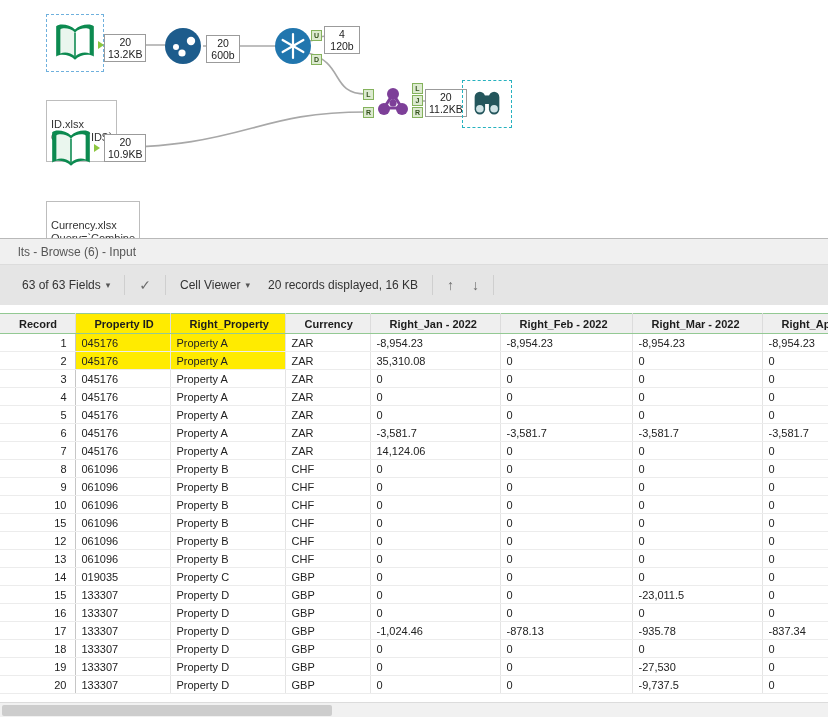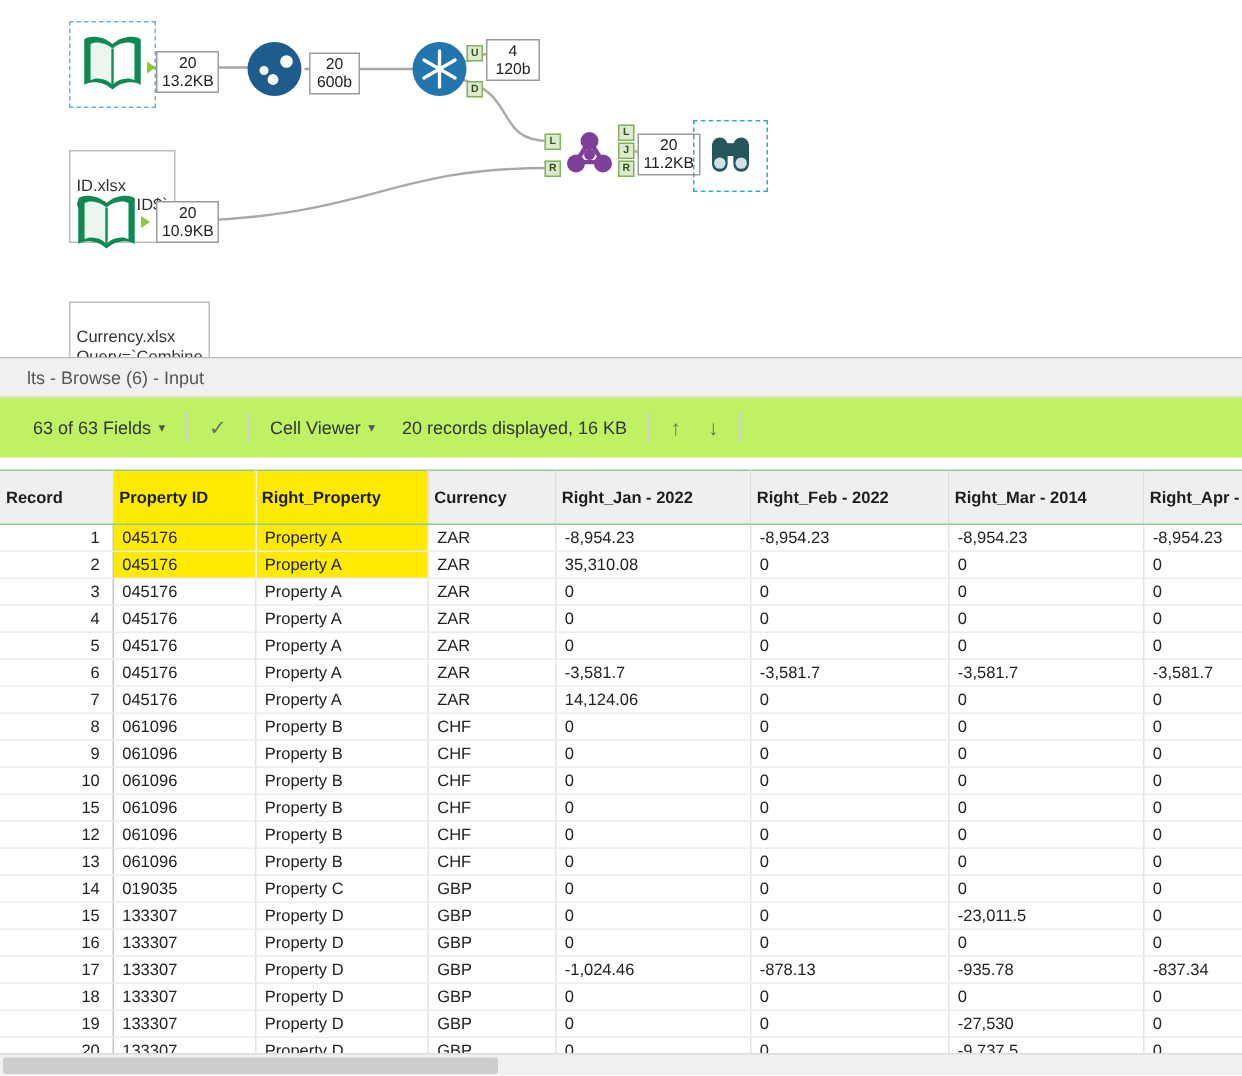--- a/index.html
+++ b/index.html
@@ -22,31 +22,31 @@
   .io-badge { position:absolute; width:11px; height:11px; background:#dcead0;
               border:1px solid #84b25c; font-size:7px; line-height:9px; text-align:center;
               color:#33511c; font-weight:bold; }
 
   
   .results { position:relative; width:828px; height:479px; border-top:1px solid #b9b9b9;
              background:#fff; }
   .results-title { height:26px; line-height:26px; background:#f0f0f0; color:#555;
                    font-size:12px; padding-left:18px; border-bottom:1px solid #dcdcdc; }
   .toolbar { height:40px; display:flex; align-items:center; padding-left:18px; gap:10px;
-             background:#bef264; font-size:12px; color:#333; }
+             background:#e5e5e5; font-size:12px; color:#333; }
   .tb-item { display:flex; align-items:center; gap:5px; padding:4px 4px; cursor:default; }
   .caret { font-size:9px; color:#555; }
   .sep { width:1px; height:20px; background:#cfcfcf; }
   .tb-icon { color:#6b6b6b; font-size:14px; }
 
   table.grid { border-collapse:collapse; table-layout:fixed; width:828px; font-size:11px;
                margin-top:8px; }
   table.grid th { background:#efefef; border-top:1px solid #93c993; border-bottom:1px solid #93c993;
                   border-right:1px solid #dcdcdc; font-weight:bold; color:#1d1d1d;
-                  height:36px; text-align:left; padding:0 0 0 4px; white-space:nowrap;
+                  height:20px; text-align:left; padding:0 0 0 19px; white-space:nowrap;
                   overflow:hidden; }
   table.grid td { height:18px; border-right:1px solid #e4e4e4; border-bottom:1px solid #ececec;
                   padding:0 0 0 6px; white-space:nowrap; overflow:hidden; color:#222; }
   table.grid td.rec { text-align:right; padding:0 8px 0 0; border-right:1px solid #c6c6c6; }
   .hl { background:#ffeb00 !important; }
 
   .hscroll { position:absolute; left:0; bottom:0; width:828px; height:15px; background:#f1f1f1;
              border-top:1px solid #dcdcdc; }
   .hscroll .thumb { position:absolute; left:2px; top:2px; width:330px; height:11px;
                     background:#cdcdcd; border-radius:2px; }
@@ -207,21 +207,21 @@
         <col style="width: 66px;">
       </colgroup>
     <thead>
         <tr id="grid-head">
           <th>Record</th>
           <th class="hl">Property ID</th>
           <th class="hl">Right_Property</th>
           <th>Currency</th>
           <th>Right_Jan - 2022</th>
           <th>Right_Feb - 2022</th>
-          <th>Right_Mar - 2014</th>
+          <th>Right_Mar - 2022</th>
           <th>Right_Apr - 2022</th>
         </tr>
       </thead>
     <tbody id="grid-body">
         <tr>
           <td class="rec">1</td>
           <td class="hl">045176</td>
           <td class="hl">Property A</td>
           <td>ZAR</td>
           <td>-8,954.23</td>

